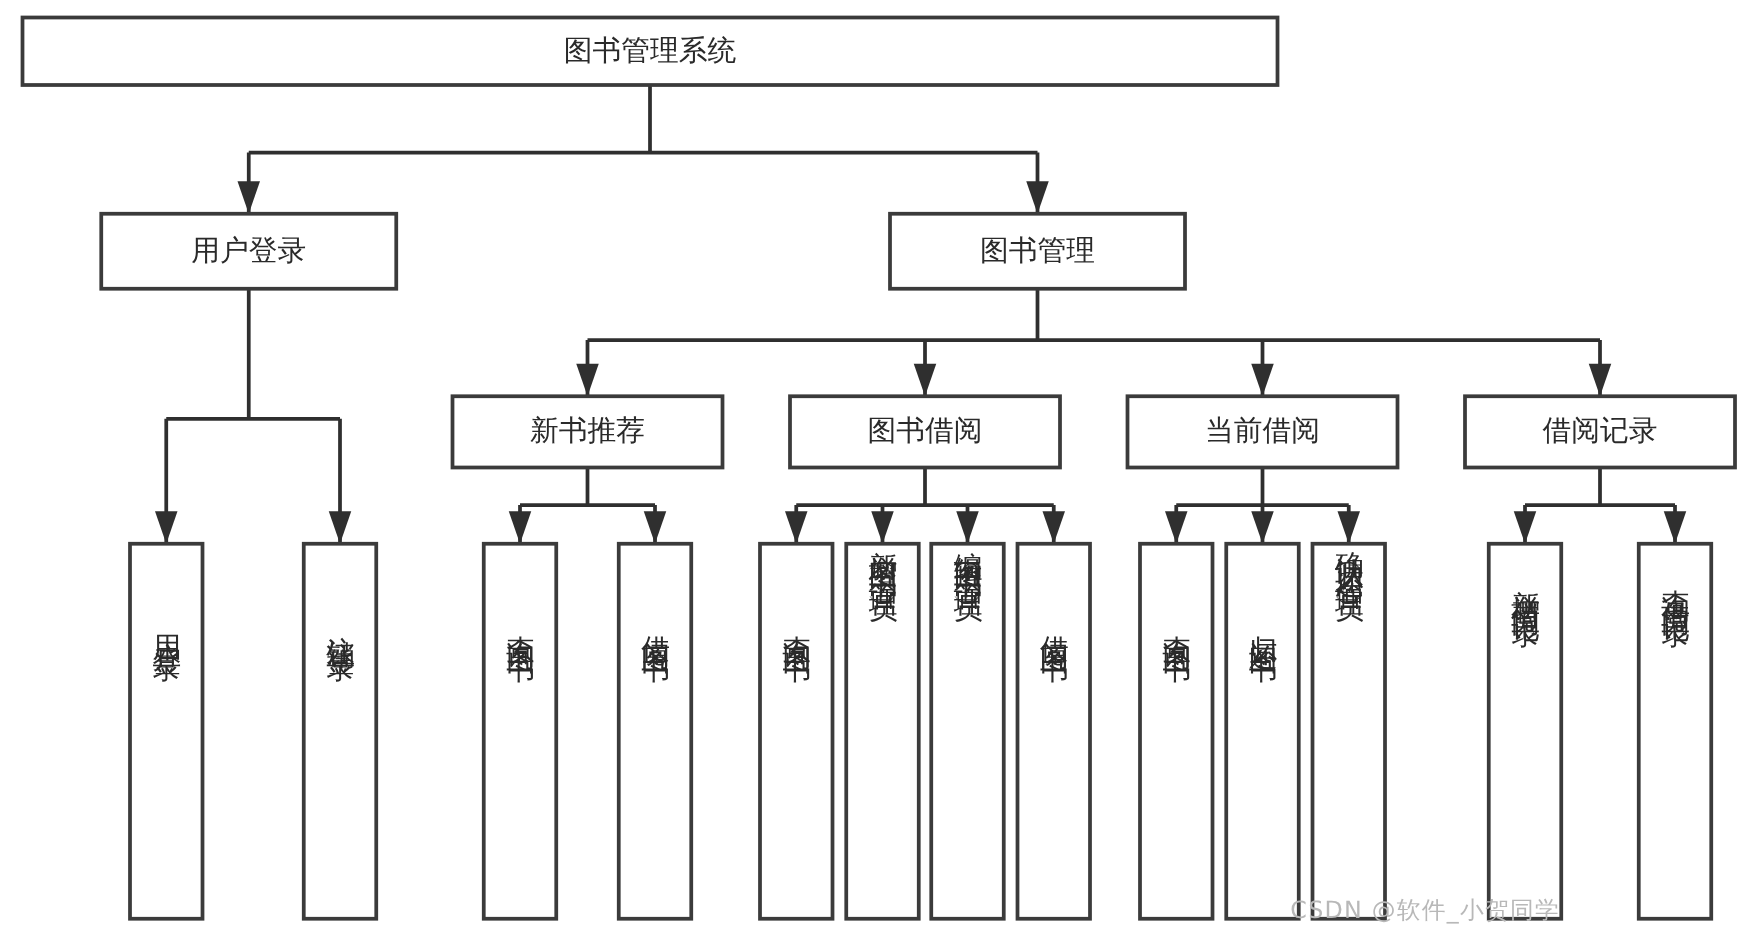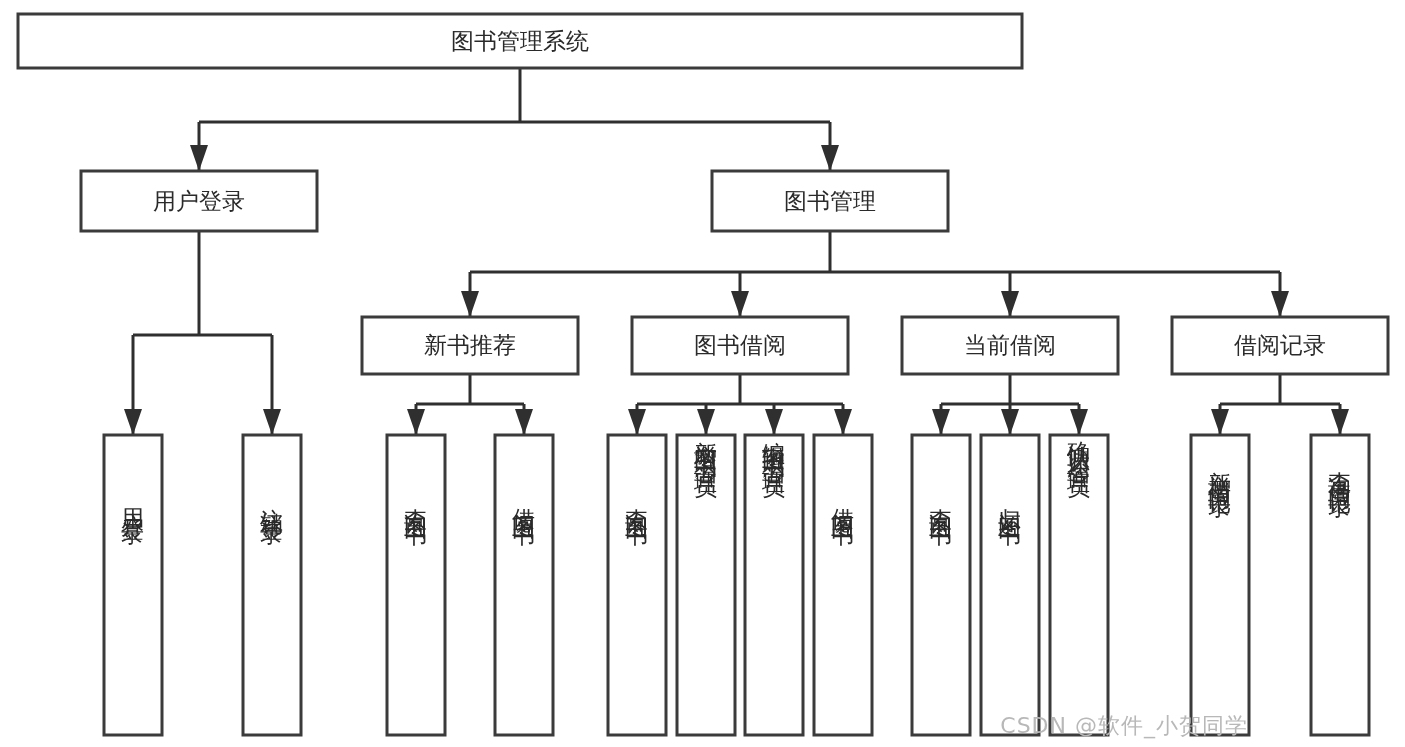--- a/index.html
+++ b/index.html
@@ -57,21 +57,21 @@
   }
   .arrow-head {
     fill: #2f2f2f;
     stroke: none;
   }
   #watermark {
     position: absolute;
     right: 8px;
     bottom: 6px;
     font-family: "DejaVu Sans", "Liberation Sans", sans-serif;
-    font-size: 22px;
+    font-size: 19px;
     color: #b8b8b8;
     letter-spacing: 1px;
     user-select: none;
     pointer-events: none;
     white-space: nowrap;
   }
 </style>
 </head>
 <body>
 

